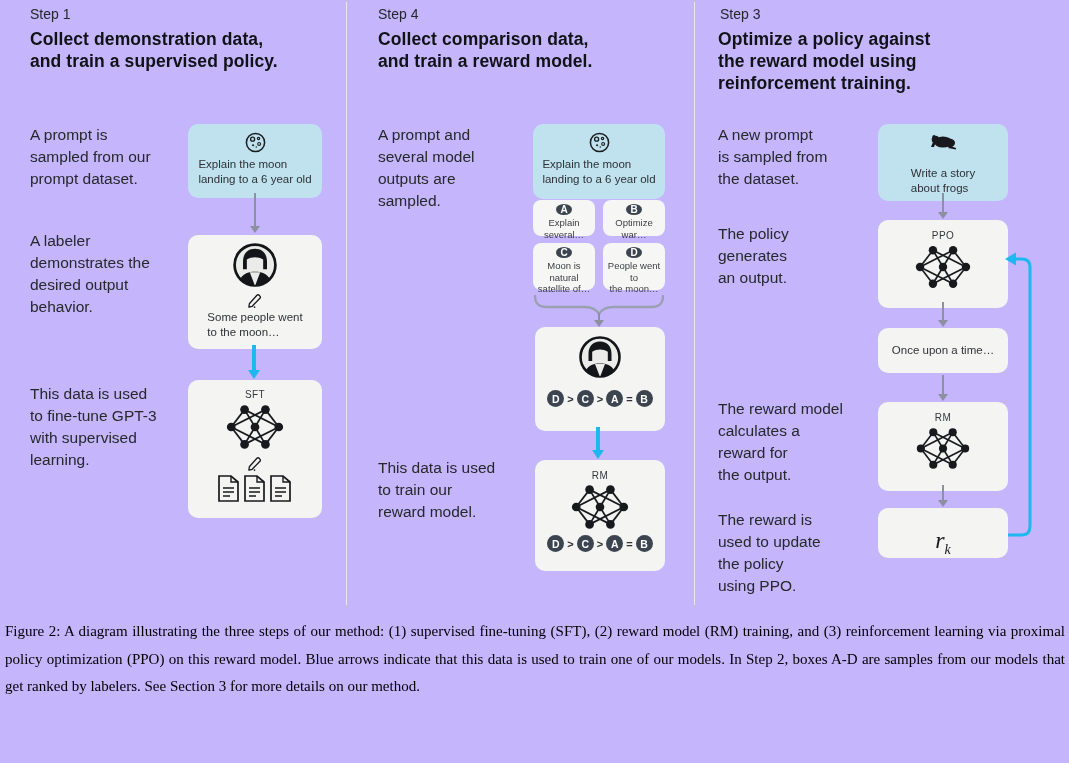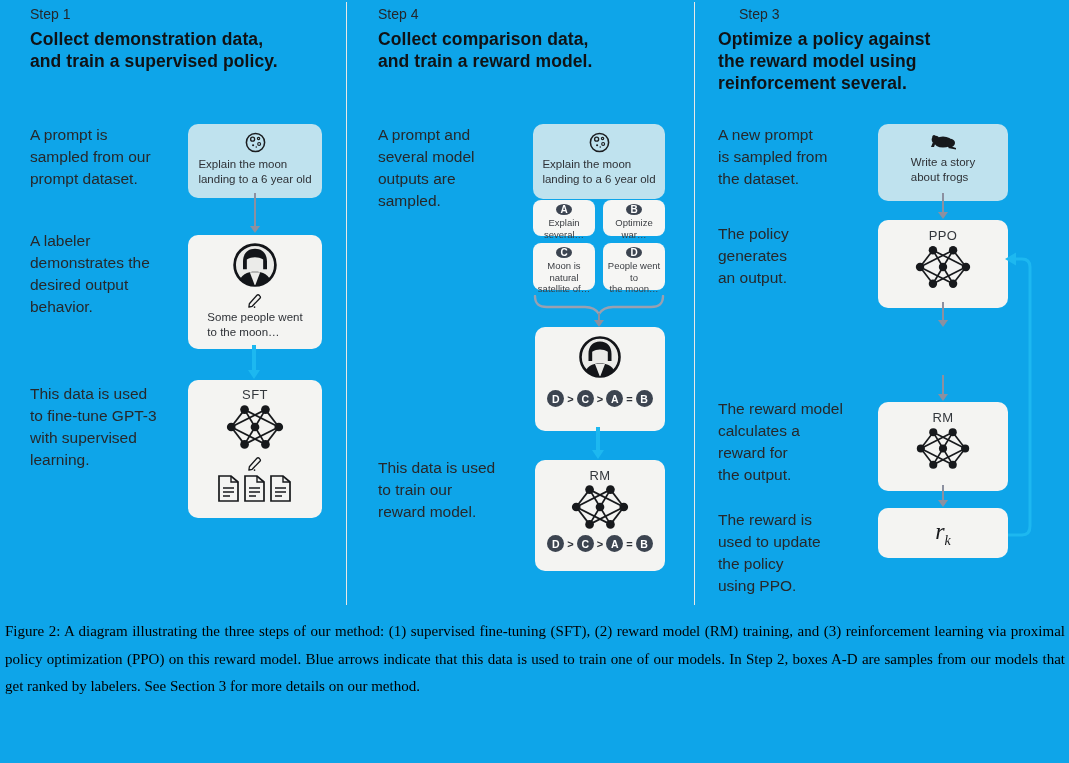--- a/index.html
+++ b/index.html
@@ -1,32 +1,32 @@
 <!DOCTYPE html>
 <html><head>
 <meta charset="utf-8">
 <style>
   html,body { margin:0; padding:0; background:#ffffff; }
   .fig {
-    position:relative; width:1069px; height:763px; background:#0ea5e9;
+    position:relative; width:1069px; height:763px; background:#c4b5fd;
     font-family:"Liberation Sans", sans-serif; color:#222528; overflow:hidden;
   }
   .divider { position:absolute; top:2px; height:603px; width:1px; background:#e8e8e6; }
 
   .step-label { position:absolute; font-size:14px; color:#24272b; }
   .step-heading { position:absolute; font-size:17.5px; font-weight:700; line-height:22px;
                   color:#101215; white-space:pre-line; letter-spacing:0.1px; }
   .body-text { position:absolute; font-size:15.5px; line-height:22px; color:#26282b;
                white-space:pre-line; width:180px; }
 
   .box { position:absolute; border-radius:10px; display:flex; flex-direction:column; align-items:center; }
   .box.blue { background:#bfe2ee; }
   .box.gray { background:#f4f4f2; }
   .box-caption { font-size:11.5px; line-height:15px; color:#2e3136; text-align:left; white-space:pre-line; }
-  .model-label { font-size:13px; line-height:15px; color:#33373c; letter-spacing:0.4px; }
+  .model-label { font-size:10px; line-height:15px; color:#33373c; letter-spacing:0.4px; }
 
   .mini-box { position:absolute; background:#f6f6f4; border-radius:8px; display:flex;
               flex-direction:column; align-items:center; padding-top:4px; box-sizing:border-box; }
   .mini-caption { font-size:9.5px; line-height:11.5px; color:#3a3d42; text-align:center;
                   white-space:pre-line; margin-top:2px; }
 
   .badge { display:inline-flex; align-items:center; justify-content:center; border-radius:50%;
            background:#3c4450; color:#ffffff; font-weight:700; }
   .mini-badge { width:16px; height:16px; font-size:10px; }
   .rank-badge { width:17px; height:17px; font-size:10.5px; }
@@ -279,24 +279,24 @@
       <span class="badge rank-badge">D</span>
       <span>&gt;</span>
       <span class="badge rank-badge">C</span>
       <span>&gt;</span>
       <span class="badge rank-badge">A</span>
       <span>=</span>
       <span class="badge rank-badge">B</span>
     </div>
   </div>
 
-  <div class="step-label" style="left:739px; top:6px">Step 3</div>
+  <div class="step-label" style="left:720px; top:6px">Step 3</div>
   <div class="step-heading" style="left:718px; top:28px; width:280px">Optimize a policy against
 the reward model using
-reinforcement several.</div>
+reinforcement training.</div>
 
   <div class="body-text" style="left:718px; top:124px">A new prompt
 is sampled from
 the dataset.</div>
   <div class="body-text" style="left:718px; top:223px">The policy
 generates
 an output.</div>
   <div class="body-text" style="left:718px; top:398px">The reward model
 calculates a
 reward for
@@ -308,21 +308,21 @@
 
   <div class="box blue" style="left:878px; top:124px; width:130px; height:68px; padding-top:9px">
     <svg width="27" height="18" viewBox="0 0 27 18">
       <ellipse cx="13" cy="9" rx="9" ry="5.5" fill="#17191c"></ellipse>
       <circle cx="5.5" cy="6.5" r="3.8" fill="#17191c"></circle>
       <circle cx="4" cy="3.5" r="1.6" fill="#17191c"></circle>
       <ellipse cx="20" cy="10" rx="5" ry="4.2" fill="#17191c"></ellipse>
       <path d="M3,9 L1,14 L4,14 L5.5,10 Z" fill="#17191c"></path>
       <path d="M20,13 L26,15 L26,16.5 L18,15 Z" fill="#17191c"></path>
     </svg>
-    <div class="box-caption" style="margin-top:4px">Write a story
+    <div class="box-caption" style="margin-top:15px">Write a story
 about frogs</div>
   </div>
 
   <div class="varrow" style="left:936px; top:193px; height:26px">
     <div class="shaft"></div>
       <div class="head"></div>
   </div>
 
   <div class="box gray" style="left:878px; top:220px; width:130px; height:80px; padding-top:8px">
     <div class="model-label">PPO</div>
@@ -351,20 +351,23 @@
           <circle cx="68" cy="69" r="7.5"></circle>
       </g>
     </svg>
   </div>
 
   <div class="varrow" style="left:936px; top:302px; height:25px">
     <div class="shaft"></div>
       <div class="head"></div>
   </div>
 
+  <div class="box gray" style="left:878px; top:328px; width:130px; height:45px; justify-content:center">
+    <div class="box-caption">Once upon a time…</div>
+  </div>
 
   <div class="varrow" style="left:936px; top:375px; height:26px">
     <div class="shaft"></div>
       <div class="head"></div>
   </div>
 
   <div class="box gray" style="left:878px; top:402px; width:130px; height:81px; padding-top:8px">
     <div class="model-label">RM</div>
     <svg width="54" height="43" viewBox="0 0 100 78" style="margin-top:2px">
       <g stroke="#17191c" stroke-width="3">
@@ -391,21 +394,21 @@
           <circle cx="68" cy="69" r="7.5"></circle>
       </g>
     </svg>
   </div>
 
   <div class="varrow" style="left:936px; top:485px; height:22px">
     <div class="shaft"></div>
       <div class="head"></div>
   </div>
 
-  <div class="box gray" style="left:878px; top:508px; width:130px; height:50px; justify-content:center">
+  <div class="box gray" style="left:878px; top:508px; width:130px; height:50px; justify-content:flex-end">
     <span class="rk"><span>r</span><sub>k</sub></span>
   </div>
 
   <svg style="position:absolute; left:1000px; top:246px" width="36" height="300" viewBox="0 0 36 300">
     <path d="M8,289 H22 Q30,289 30,280 V21 Q30,13 22,13 H16" fill="none" stroke="#1db8f0" stroke-width="3"></path>
     <polygon points="16,6.5 16,19.5 5,13" fill="#1db8f0"></polygon>
   </svg>
 
   <div class="caption">Figure 2: A diagram illustrating the three steps of our method: (1) supervised fine-tuning (SFT), (2) reward model (RM) training, and (3) reinforcement learning via proximal policy optimization (PPO) on this reward model. Blue arrows indicate that this data is used to train one of our models. In Step 2, boxes A-D are samples from our models that get ranked by labelers. See Section 3 for more details on our method.</div>
 

